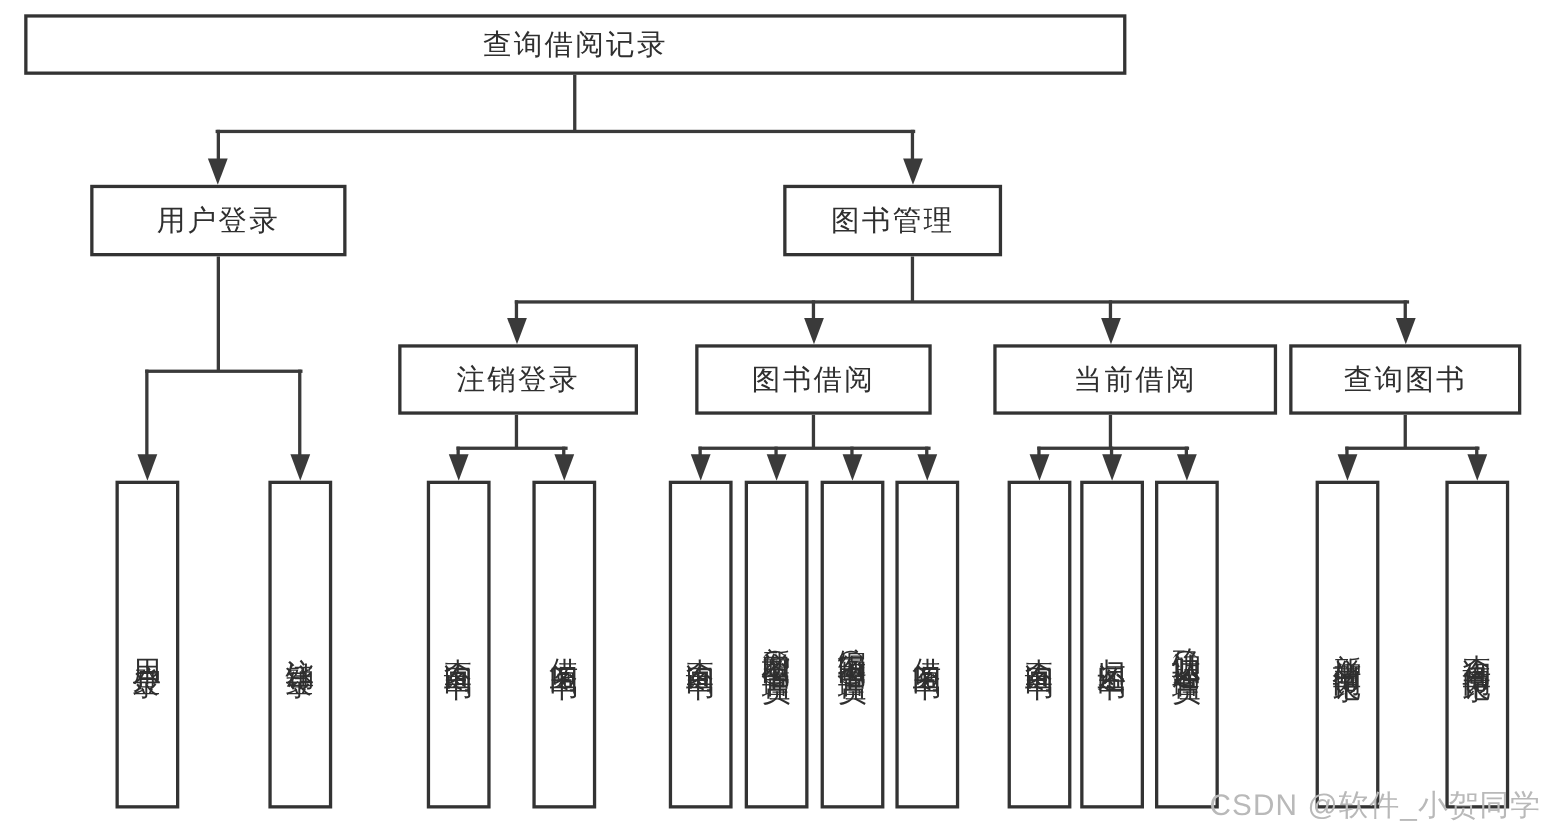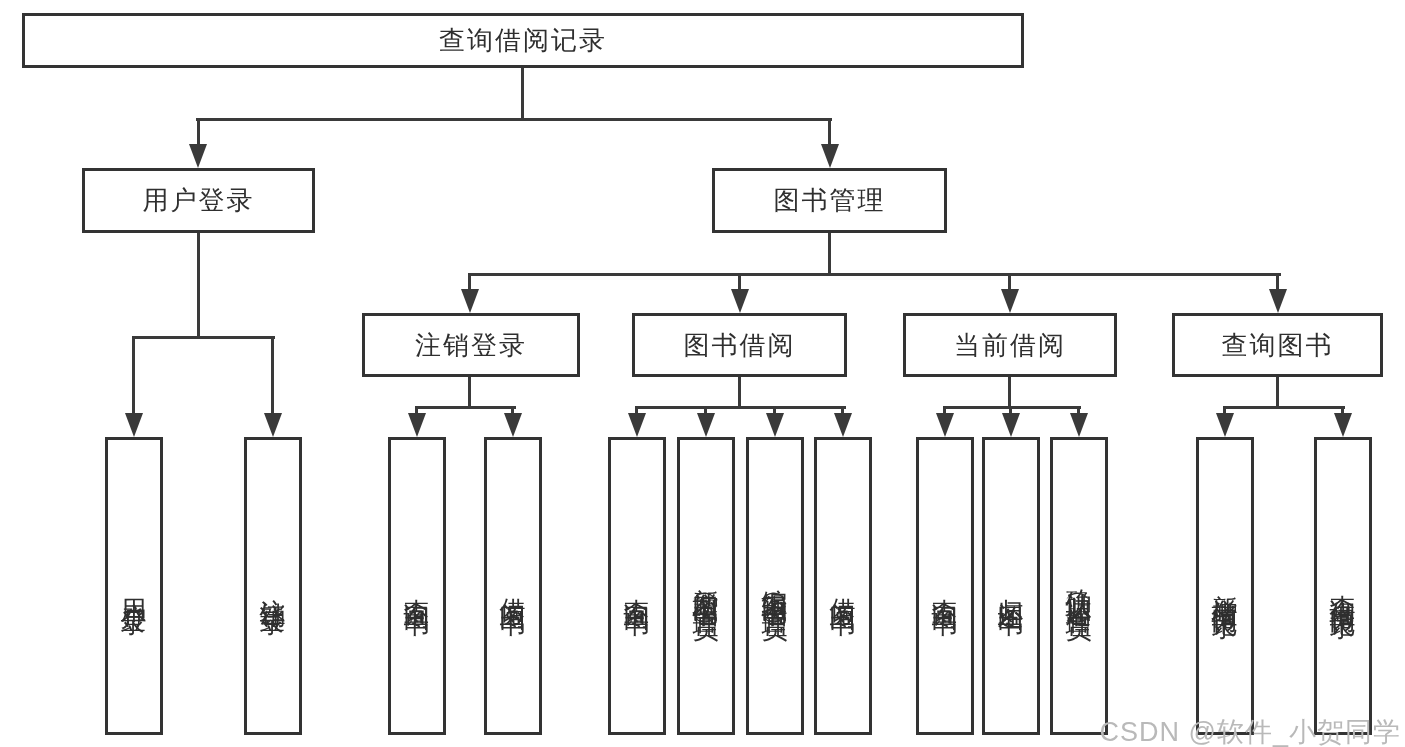--- a/index.html
+++ b/index.html
@@ -102,31 +102,31 @@
   <div class="vl" style="left:1341px;top:406px;height:10px"></div>
   <div class="arrow" style="left:1334px;top:413px"></div>
 
   <div class="node" style="left:22px;top:13px;width:1002px;height:55px">
     <span>查询借阅记录</span>
   </div>
 
   <div class="node" style="left:82px;top:168px;width:233px;height:65px">
     <span>用户登录</span>
   </div>
-  <div class="node" style="left:712px;top:168px;width:235px;height:65px">
+  <div class="node" style="left:712px;top:168px;width:199px;height:65px">
     <span>图书管理</span>
   </div>
 
   <div class="node" style="left:362px;top:313px;width:218px;height:64px">
     <span>注销登录</span>
   </div>
   <div class="node" style="left:632px;top:313px;width:215px;height:64px">
     <span>图书借阅</span>
   </div>
-  <div class="node" style="left:903px;top:313px;width:214px;height:64px">
+  <div class="node" style="left:903px;top:313px;width:258px;height:64px">
     <span>当前借阅</span>
   </div>
   <div class="node" style="left:1172px;top:313px;width:211px;height:64px">
     <span>查询图书</span>
   </div>
 
   <div class="leaf" style="left:105px;top:437px;width:58px;height:298px">
     <span class="vtext">用户登录</span>
   </div>
   <div class="leaf" style="left:244px;top:437px;width:58px;height:298px">

